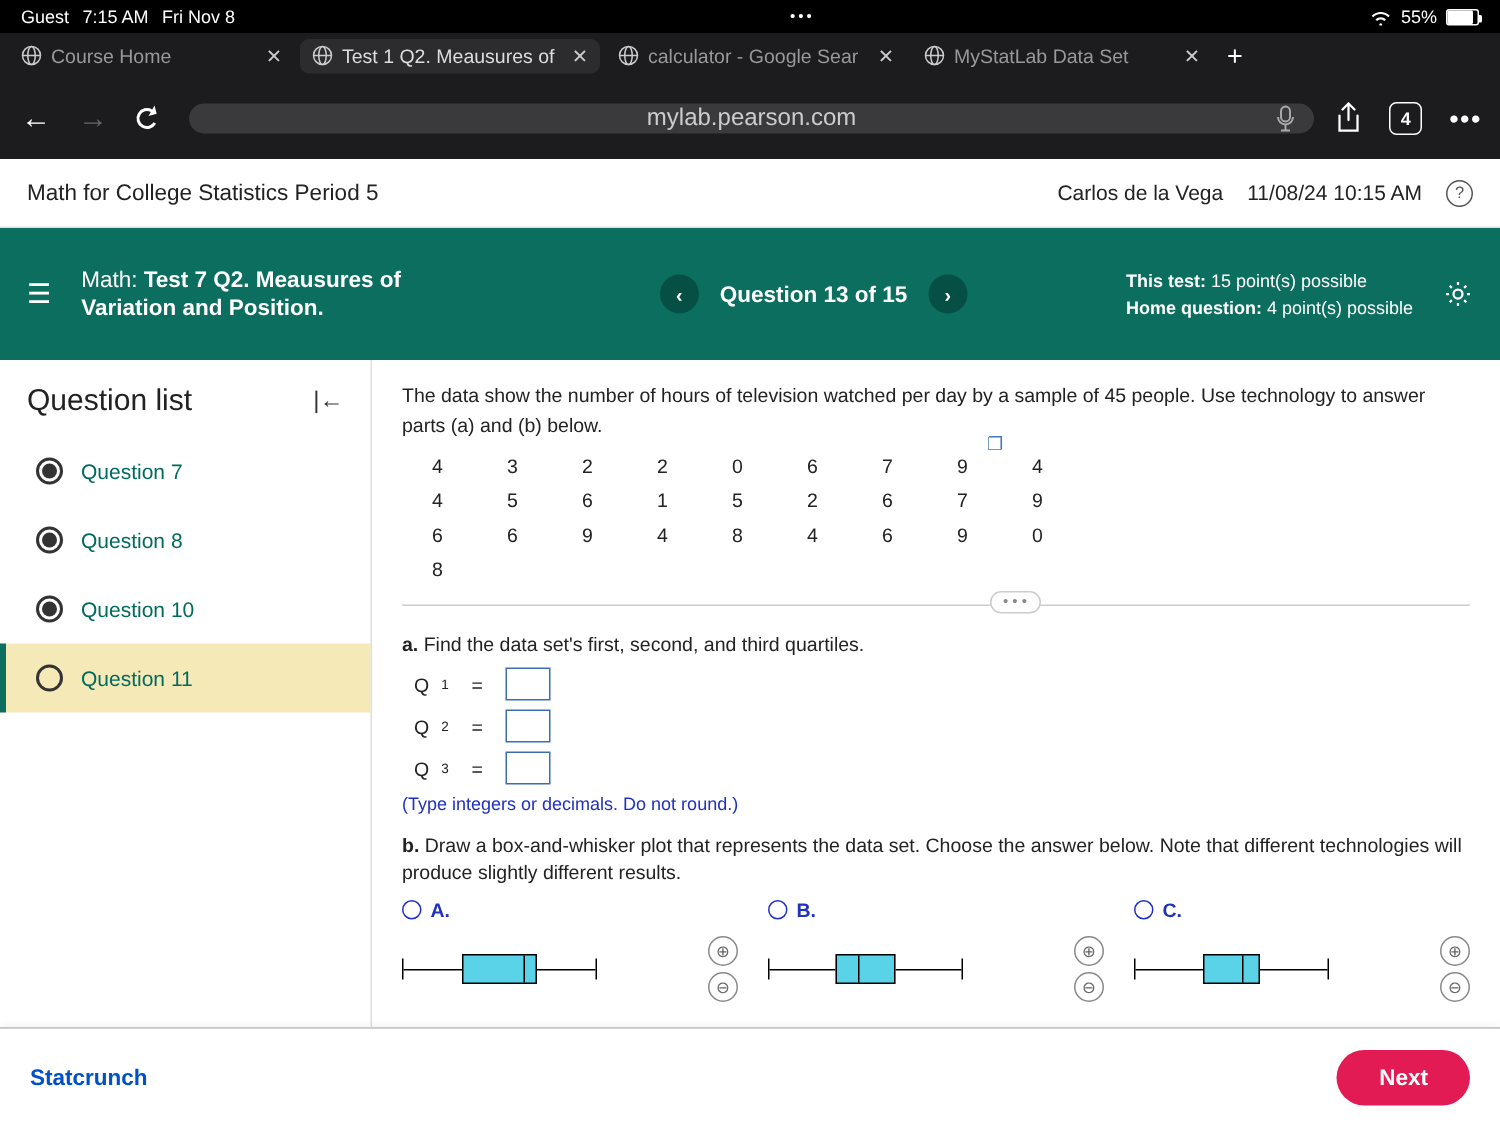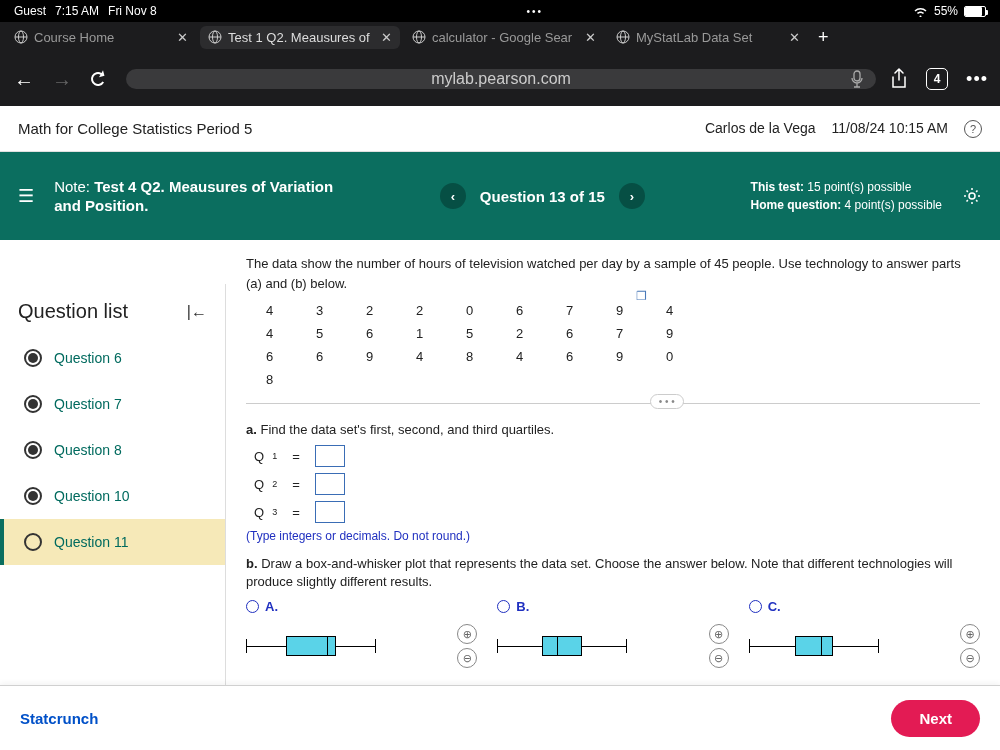--- a/index.html
+++ b/index.html
@@ -49,21 +49,21 @@
   .nav-circle { width: 26px; height: 26px; border-radius: 50%; background: #064f44; display: flex; align-items: center; justify-content: center; font-size: 13px; }
   .points-block { font-size: 12px; line-height: 1.5; }
   .points-block b { font-weight: 700; }
   .gear-icon { font-size: 16px; }
   .submit-btn { background: #000; color: #fff; border-radius: 20px; padding: 10px 18px; font-size: 14px; font-weight: 600; }
   
   
   .main { display: flex; background: #fff; height: 445px; }
   
   
-  .sidebar { width: 226px; border-right: 1px solid #ddd; display: flex; flex-direction: column; margin-top: 44px; }
+  .sidebar { width: 248px; border-right: 1px solid #ddd; display: flex; flex-direction: column; }
   .sidebar-header { display: flex; align-items: center; justify-content: space-between; padding: 16px 18px 12px; }
   .sidebar-title { font-size: 20px; color: #222; }
   .collapse-icon { font-size: 16px; color: #333; }
   .q-item { display: flex; align-items: center; gap: 12px; padding: 14px 18px 14px 24px; font-size: 14px; color: #006a5e; }
   .q-item.active { background: #f6e9b8; border-left: 4px solid #0b6e5f; padding-left: 20px; }
   .q-radio { width: 18px; height: 18px; border: 2px solid #333; border-radius: 50%; position: relative; flex-shrink: 0; }
   .q-radio.filled::after { content: ''; position: absolute; inset: 2px; background: #333; border-radius: 50%; }
   
   
   .content { flex: 1; padding: 14px 20px; font-size: 13px; color: #222; overflow: hidden; }
@@ -205,22 +205,22 @@
   <div class="course-right">
     <span>Carlos de la Vega</span>
     <span>11/08/24 10:15 AM</span>
     <span class="help-icon">?</span>
   </div>
 </div>
 
 <div class="test-bar">
   <span class="hamburger">☰</span>
   <div class="test-title-block">
-    <span class="test-label-light">Note:</span>
-    <span class="test-label-bold">Test 4 Q2. Meausures of Variation and Position.</span>
+    <span class="test-label-light">Math:</span>
+    <span class="test-label-bold">Test 7 Q2. Meausures of Variation and Position.</span>
   </div>
   <div class="question-nav">
     <span class="nav-circle">‹</span>
     <span>Question 13 of 15</span>
     <span class="nav-circle">›</span>
   </div>
   <div class="points-block">
     <div><b>This test:</b> <span>15 point(s) possible</span></div>
     <div><b>Home question:</b> <span>4 point(s) possible</span></div>
   </div>
@@ -233,24 +233,20 @@
 </div>
 
 <div class="main">
 
   <div class="sidebar">
     <div class="sidebar-header">
       <span class="sidebar-title">Question list</span>
       <span class="collapse-icon">|←</span>
     </div>
     <div id="qlist">
-        <div class="q-item">
-          <span class="q-radio filled"></span>
-          <span>Question 6</span>
-        </div>
         <div class="q-item">
           <span class="q-radio filled"></span>
           <span>Question 7</span>
         </div>
         <div class="q-item">
           <span class="q-radio filled"></span>
           <span>Question 8</span>
         </div>
         <div class="q-item">
           <span class="q-radio filled"></span>

